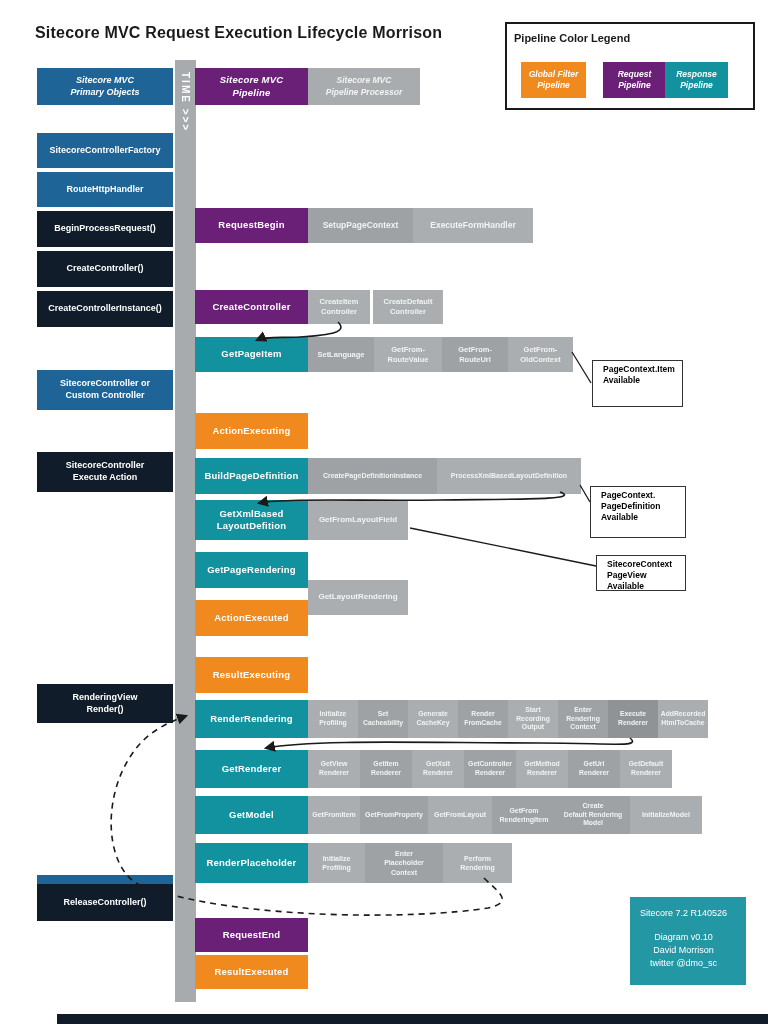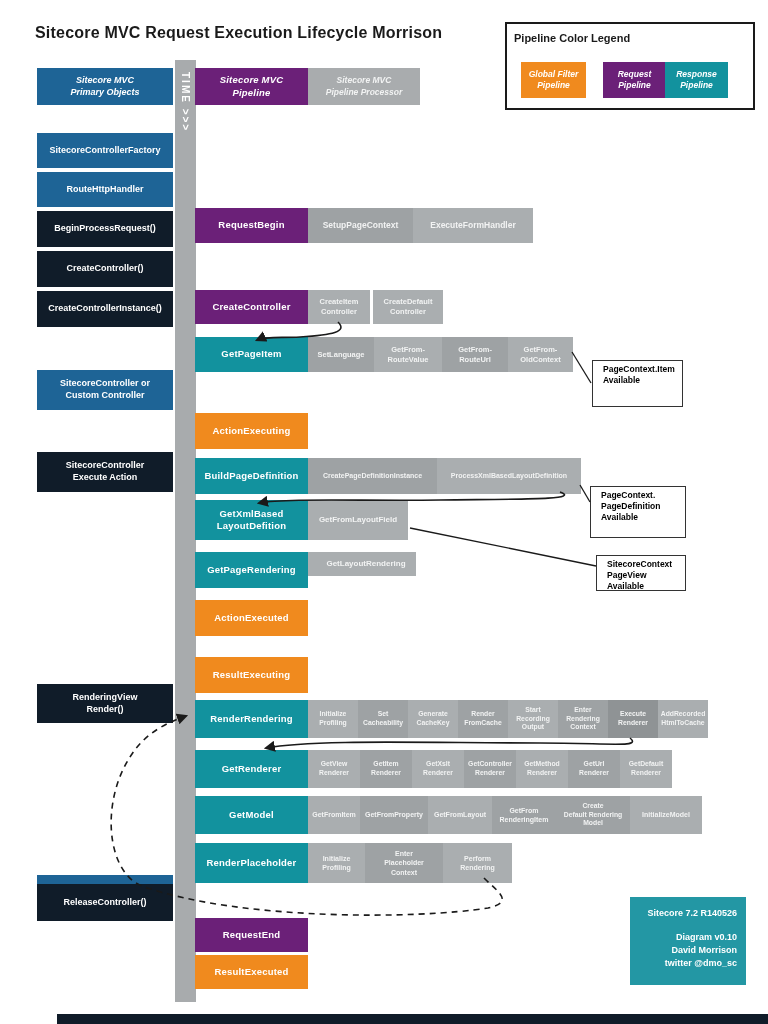--- a/index.html
+++ b/index.html
@@ -24,21 +24,21 @@
   #title{position:absolute;left:35px;top:24px;font-size:16px;font-weight:bold;color:#1A1A1A;letter-spacing:0.2px;}
   #timebar{position:absolute;left:175px;top:60px;width:21px;height:942px;background:#A8ABAD;}
   #timelabel{position:absolute;left:180px;top:72px;writing-mode:vertical-rl;color:#ffffff;
              font-size:10px;font-weight:bold;letter-spacing:2px;white-space:nowrap;}
   #legend{position:absolute;left:505px;top:22px;width:246px;height:84px;border:2px solid #1A1A1A;background:#fff;}
   #legend-title{position:absolute;left:514px;top:32px;font-size:11px;font-weight:bold;color:#1A1A1A;}
   .legitem{font-size:8.5px;font-style:italic;height:36px;top:62px;}
   .ann{position:absolute;background:#ffffff;border:1px solid #333;color:#000;font-size:8.5px;
        font-weight:bold;line-height:1.3;padding:3px 10px;white-space:pre-line;box-sizing:border-box;}
   #credits{position:absolute;left:630px;top:897px;width:116px;height:88px;background:#2397A4;
-           color:#fff;font-size:9px;font-weight:bold;text-align:right;box-sizing:border-box;
+           color:#fff;font-size:9px;font-weight:normal;text-align:center;box-sizing:border-box;
            padding:10px 9px 0 0;line-height:1.45;}
   #credits .gap{height:11px;}
   #bottom-bar{position:absolute;left:57px;top:1014px;width:711px;height:10px;background:#101C29;}
   #arrows{position:absolute;left:0;top:0;width:768px;height:1024px;pointer-events:none;}
 </style>
 </head>
 <body>
 
 <div id="stage">
 
@@ -100,21 +100,21 @@
 
   <div class="box teal pipe" style="top:458px;height:36px;">BuildPageDefinition</div>
   <div class="box proc g2 f7" style="left:308px;top:458px;width:129px;height:36px;">CreatePageDefinitionInstance</div>
   <div class="box proc g1 f7" style="left:437px;top:458px;width:144px;height:36px;">ProcessXmlBasedLayoutDefinition</div>
 
   <div class="box teal pipe" style="top:500px;height:40px;">GetXmlBased
 LayoutDefition</div>
   <div class="box teal pipe" style="top:552px;height:36px;">GetPageRendering</div>
 
   <div class="box proc g1 f8" style="left:308px;top:500px;width:100px;height:40px;">GetFromLayoutField</div>
-  <div class="box proc g1 f8" style="left:308px;top:552px;width:100px;height:24px;padding-left:8px;">GetLayoutRendering</div>
+  <div class="box proc g1 f8" style="left:308px;top:580px;width:100px;height:35px;">GetLayoutRendering</div>
 
   <div class="box orange pipe" style="top:600px;height:36px;">ActionExecuted</div>
 
   <div class="box teal pipe" style="top:700px;height:38px;">RenderRendering</div>
 
   <div class="box orange pipe" style="top:657px;height:36px;">ResultExecuting</div>
   <div class="box proc g1 f65" style="left:308px;top:700px;width:50px;height:38px;">Initialize
 Profiling</div>
   <div class="box proc g2 f65" style="left:358px;top:700px;width:50px;height:38px;">Set
 Cacheability</div>

